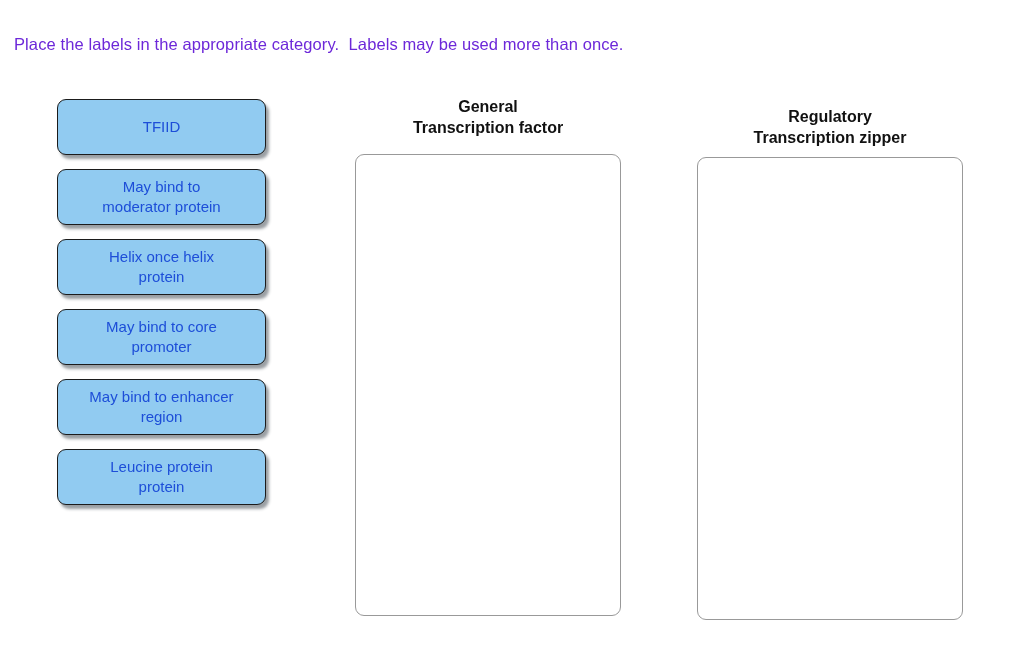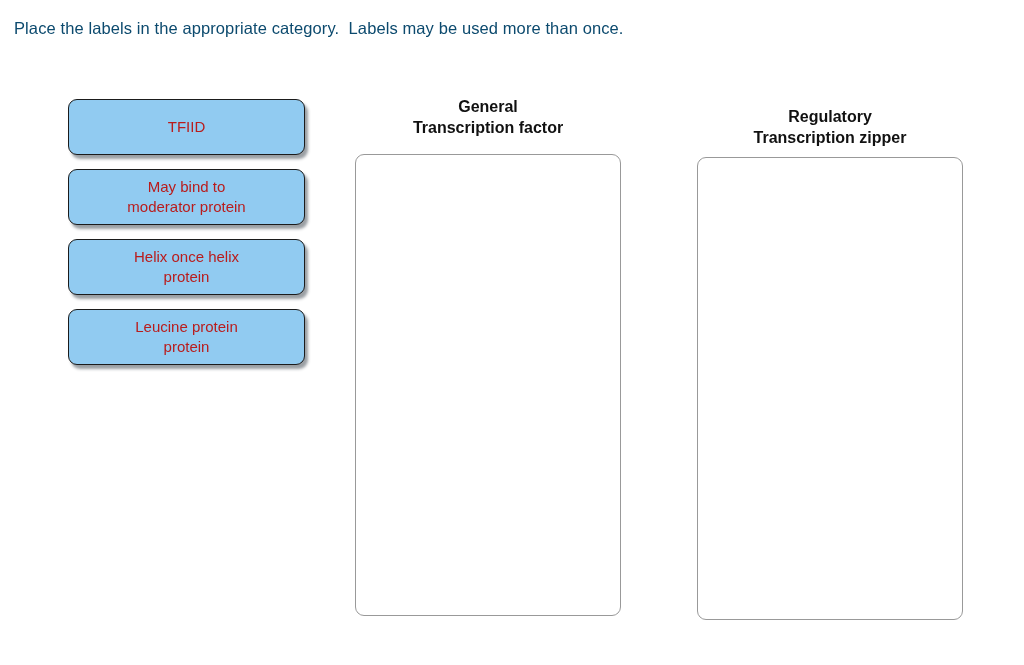--- a/index.html
+++ b/index.html
@@ -5,52 +5,51 @@
   * { margin: 0; padding: 0; box-sizing: border-box; }
   html, body {
     width: 1024px; height: 665px;
     background: #ffffff;
     font-family: "Liberation Sans", sans-serif;
     position: relative;
     overflow: hidden;
   }
   .title {
     position: absolute;
-    left: 14px; top: 19px;
+    left: 14px; top: 35px;
     font-size: 16.5px;
-    color: #0c4a6e;
+    color: #6d28d9;
     white-space: pre-wrap;
     letter-spacing: 0.1px;
   }
   .chip-col {
     position: absolute;
     left: 57px; top: 99px;
     width: 197px;
     display: flex;
     flex-direction: column;
   }
   .chip {
-    width: 237px;
+    width: 209px;
     height: 56px;
     margin-bottom: 14px;
     background: #91cbf1;
     border: 1.5px solid #1b1b1b;
     border-radius: 9px;
     box-shadow: 3px 4px 3px rgba(30, 42, 52, 0.45);
     display: flex;
     align-items: center;
     justify-content: center;
     text-align: center;
     font-size: 15px;
     line-height: 20px;
-    color: #b91c1c;
+    color: #1d4ed8;
     white-space: pre-line;
     cursor: grab;
     user-select: none;
-    margin-left: 11px;
   }
   .cat-header {
     position: absolute;
     width: 266px;
     text-align: center;
     font-size: 16px;
     font-weight: bold;
     line-height: 21px;
     color: #111111;
     white-space: pre-line;
@@ -71,20 +70,24 @@
 <body>
 
 <div class="title">Place the labels in the appropriate category.  Labels may be used more than once.</div>
 
 <div class="chip-col">
   <div class="chip">TFIID</div>
   <div class="chip">May bind to
 moderator protein</div>
   <div class="chip">Helix once helix
 protein</div>
+  <div class="chip">May bind to core
+promoter</div>
+  <div class="chip">May bind to enhancer
+region</div>
   <div class="chip">Leucine protein
 protein</div>
 </div>
 
 <div class="cat-header h1">General
 Transcription factor</div>
 
 <div class="cat-header h2">Regulatory
 Transcription zipper</div>
 

